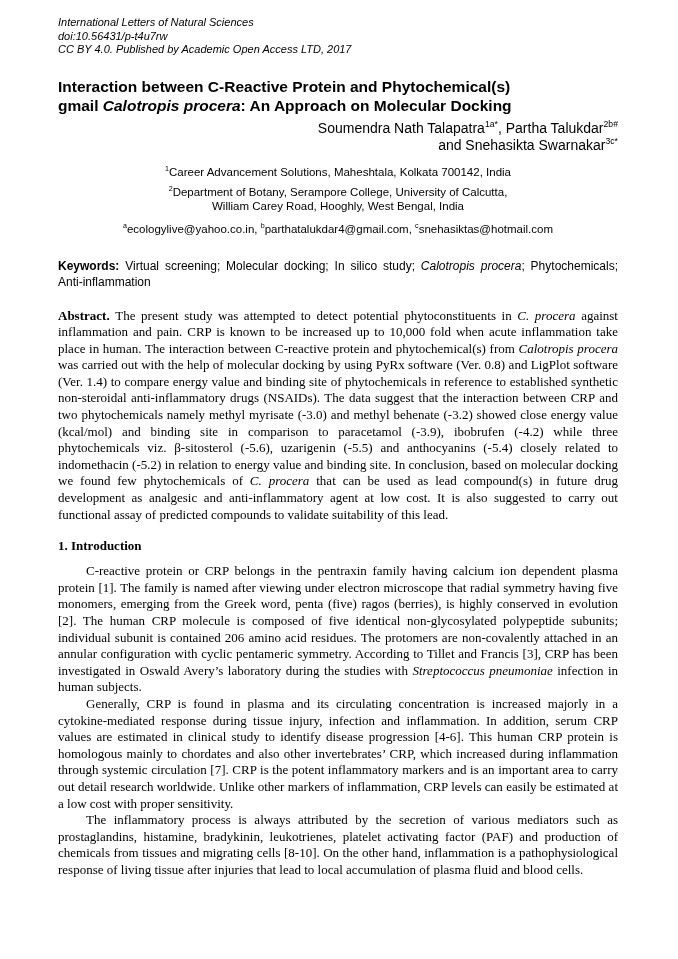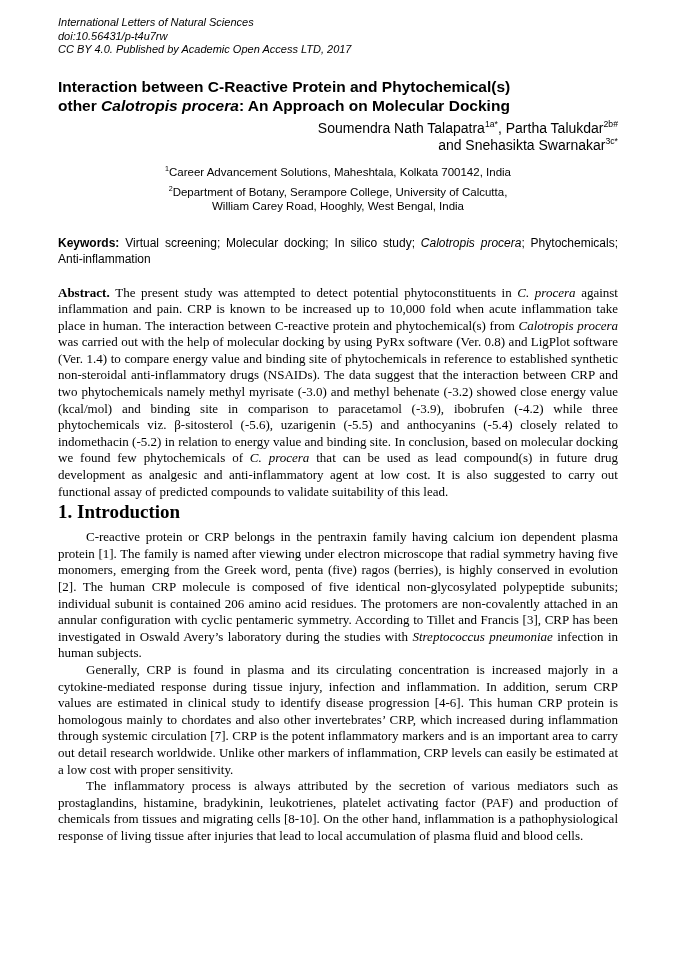--- a/index.html
+++ b/index.html
@@ -74,23 +74,23 @@
     font-family: "Liberation Serif", serif;
     font-size: 13px;
     line-height: 16.6px;
     text-align: justify;
     margin: 18px 0 0 0;
   }
 
   .section-heading {
     font-family: "Liberation Serif", serif;
     font-weight: bold;
-    font-size: 19px;
+    font-size: 13px;
     line-height: 16px;
-    margin-top: 4px;
+    margin-top: 15px;
   }
 
   .body-para {
     font-family: "Liberation Serif", serif;
     font-size: 13px;
     line-height: 16.6px;
     text-align: justify;
     text-indent: 28px;
     margin: 0;
   }
@@ -104,38 +104,39 @@
   <div class="header">
     <div class="header-left">
       <div>International Letters of Natural Sciences</div>
       <div>doi:10.56431/p-t4u7rw</div>
       <div>CC BY 4.0. Published by Academic Open Access LTD, 2017</div>
     </div>
   </div>
 
   <h1 class="title">
     <span class="tline"><span>Interaction between C-Reactive Protein and Phytochemical(s)</span></span>
-    <span class="tline"><span>other </span><span style="font-style: italic;">Calotropis procera</span><span>: An Approach on Molecular Docking</span></span>
+    <span class="tline"><span>gmail </span><span style="font-style: italic;">Calotropis procera</span><span>: An Approach on Molecular Docking</span></span>
   </h1>
 
   <div class="authors">
     <span class="aline"><span>Soumendra Nath Talapatra</span><sup>1a*</sup><span>, Partha Talukdar</span><sup>2b#</sup></span>
     <span class="aline"><span>and Snehasikta Swarnakar</span><sup>3c*</sup></span>
   </div>
 
   <div class="affiliations">
     <div class="affil-group first">
       <span class="affil-line"><sup>1</sup><span>Career Advancement Solutions, Maheshtala, Kolkata 700142, India</span></span>
     </div>
     <div class="affil-group">
       <span class="affil-line"><sup>2</sup><span>Department of Botany, Serampore College, University of Calcutta,</span></span>
       <span class="affil-line"><span>William Carey Road, Hooghly, West Bengal, India</span></span>
     </div>
   </div>
 
+  <div class="emails"><sup>a</sup><span>ecologylive@yahoo.co.in, </span><sup>b</sup><span>parthatalukdar4@gmail.com, </span><sup>c</sup><span>snehasiktas@hotmail.com</span></div>
 
   <p class="keywords"><span style="font-weight: bold;">Keywords:</span><span> Virtual screening; Molecular docking; In silico study; </span><span style="font-style: italic;">Calotropis procera</span><span>; Phytochemicals; Anti-inflammation</span></p>
 
   <p class="abstract"><span style="font-weight: bold;">Abstract. </span><span>The present study was attempted to detect potential phytoconstituents in </span><span style="font-style: italic;">C. procera</span><span> against inflammation and pain. CRP is known to be increased up to 10,000 fold when acute inflammation take place in human. The interaction between C-reactive protein and phytochemical(s) from </span><span style="font-style: italic;">Calotropis procera</span><span> was carried out with the help of molecular docking by using PyRx software (Ver. 0.8) and LigPlot software (Ver. 1.4) to compare energy value and binding site of phytochemicals in reference to established synthetic non-steroidal anti-inflammatory drugs (NSAIDs). The data suggest that the interaction between CRP and two phytochemicals namely methyl myrisate (-3.0) and methyl behenate (-3.2) showed close energy value (kcal/mol) and binding site in comparison to paracetamol (-3.9), ibobrufen (-4.2) while three phytochemicals viz. β-sitosterol (-5.6), uzarigenin (-5.5) and anthocyanins (-5.4) closely related to indomethacin (-5.2) in relation to energy value and binding site. In conclusion, based on molecular docking we found few phytochemicals of </span><span style="font-style: italic;">C. procera</span><span> that can be used as lead compound(s) in future drug development as analgesic and anti-inflammatory agent at low cost. It is also suggested to carry out functional assay of predicted compounds to validate suitability of this lead.</span></p>
 
   <div class="section-heading">1. Introduction</div>
 
   <p class="body-para first"><span>C-reactive protein or CRP belongs in the pentraxin family having calcium ion dependent plasma protein [1]. The family is named after viewing under electron microscope that radial symmetry having five monomers, emerging from the Greek word, penta (five) ragos (berries), is highly conserved in evolution [2].  The human CRP molecule is composed of five identical non-glycosylated polypeptide subunits; individual subunit is contained 206 amino acid residues. The protomers are non-covalently attached in an annular configuration with cyclic pentameric symmetry. According to Tillet and Francis [3], CRP has been investigated in Oswald Avery’s laboratory during the studies with </span><span style="font-style: italic;">Streptococcus pneumoniae</span><span> infection in human subjects.</span></p>
   <p class="body-para"><span>Generally, CRP is found in plasma and its circulating concentration is increased majorly in a cytokine-mediated response during tissue injury, infection and inflammation. In addition, serum CRP values are estimated in clinical study to identify disease progression [4-6]. This human CRP protein is homologous mainly to chordates and also other invertebrates’ CRP, which increased during inflammation through systemic circulation [7]. CRP is the potent inflammatory markers and is an important area to carry out detail research worldwide. Unlike other markers of inflammation, CRP levels can easily be estimated at a low cost with proper sensitivity.</span></p>
   <p class="body-para"><span>The inflammatory process is always attributed by the secretion of various mediators such as prostaglandins, histamine, bradykinin, leukotrienes, platelet activating factor (PAF) and production of chemicals from tissues and migrating cells [8-10]. On the other hand, inflammation is a pathophysiological response of living tissue after injuries that lead to local accumulation of plasma fluid and blood cells.</span></p>

